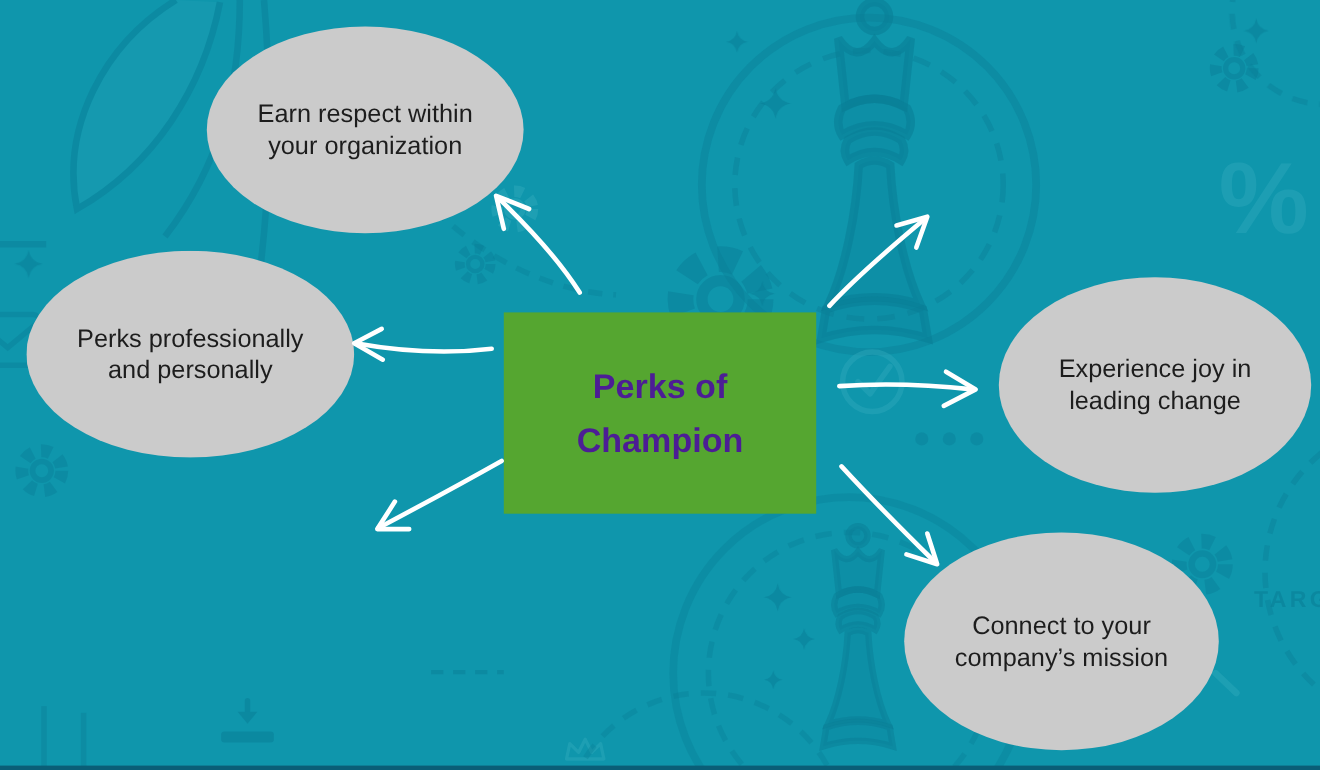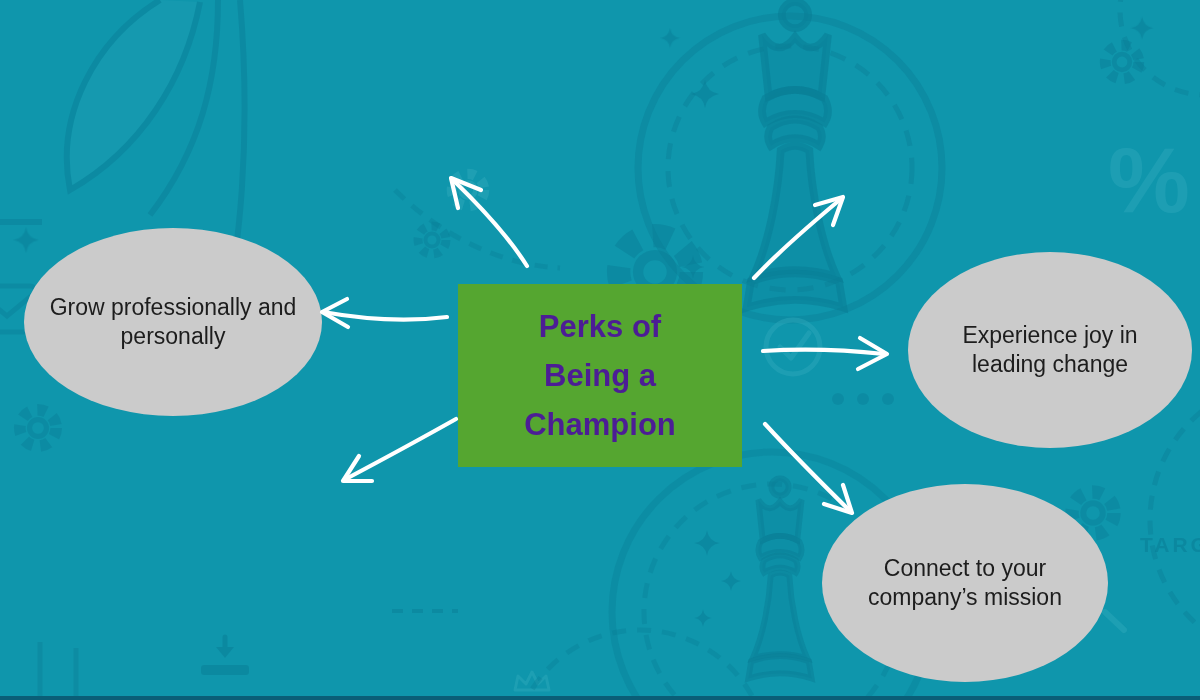--- a/index.html
+++ b/index.html
@@ -136,33 +136,35 @@
       <line x1="40" y1="642" x2="40" y2="700" stroke-width="5" opacity="0.4"></line>
       <line x1="76" y1="648" x2="76" y2="700" stroke-width="5" opacity="0.4"></line>
       <circle cx="640" cy="758" r="128" stroke-width="5" stroke-dasharray="14 11" opacity="0.35"></circle>
       <circle cx="1205" cy="10" r="85" stroke-width="5" stroke-dasharray="14 11" opacity="0.4"></circle>
       <circle cx="1290" cy="520" r="140" stroke-width="5" stroke-dasharray="14 11" opacity="0.4"></circle>
       <path d="M 395 190 C 440 235 500 265 560 268" stroke-width="5" stroke-dasharray="13 10" opacity="0.35"></path>
       <line x1="1105" y1="612" x2="1124" y2="630" stroke="#2ca7ba" stroke-width="6" stroke-linecap="round" opacity="0.5"></line>
     </g>
   </svg>
 
+  <div class="node n-tl">
+    <span class="label">Earn respect within your organization</span>
+  </div>
   <div class="node n-ml">
-    <span class="label">Grow professionally and personally</span>
+    <span class="label">Perks professionally and personally</span>
   </div>
   <div class="node n-mr">
     <span class="label">Experience joy in leading change</span>
   </div>
   <div class="node n-br">
     <span class="label">Connect to your company’s mission</span>
   </div>
 
   <div id="center-box">
     <div class="t-line">Perks of</div>
-    <div class="t-line">Being a</div>
     <div class="t-line">Champion</div>
   </div>
 
   <svg id="arrows" width="1200" height="700" viewBox="0 0 1200 700" fill="none" stroke="#ffffff" stroke-width="4.2" stroke-linecap="round" stroke-linejoin="round">
     <g>
       <path d="M 527 266 Q 503 228 452 179"></path>
       <path d="M 458 208 L 451 178 L 481 190"></path>
     </g>
     <g>
       <path d="M 447 317 Q 390 324 323 312"></path>

